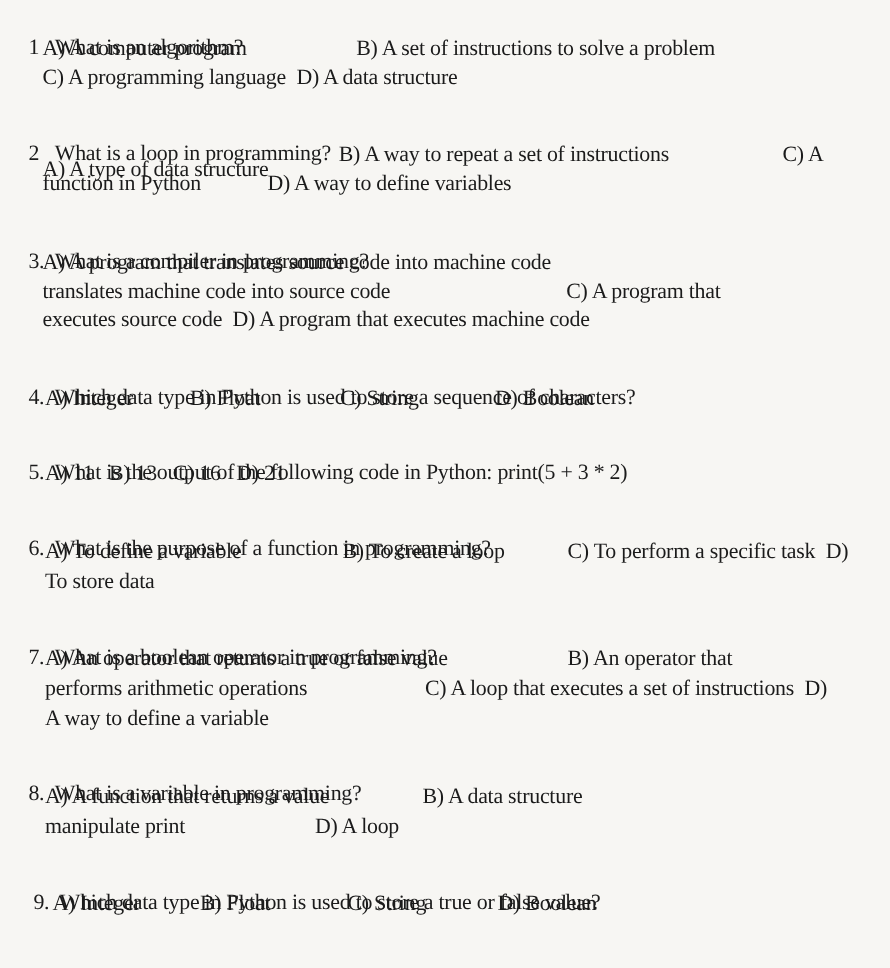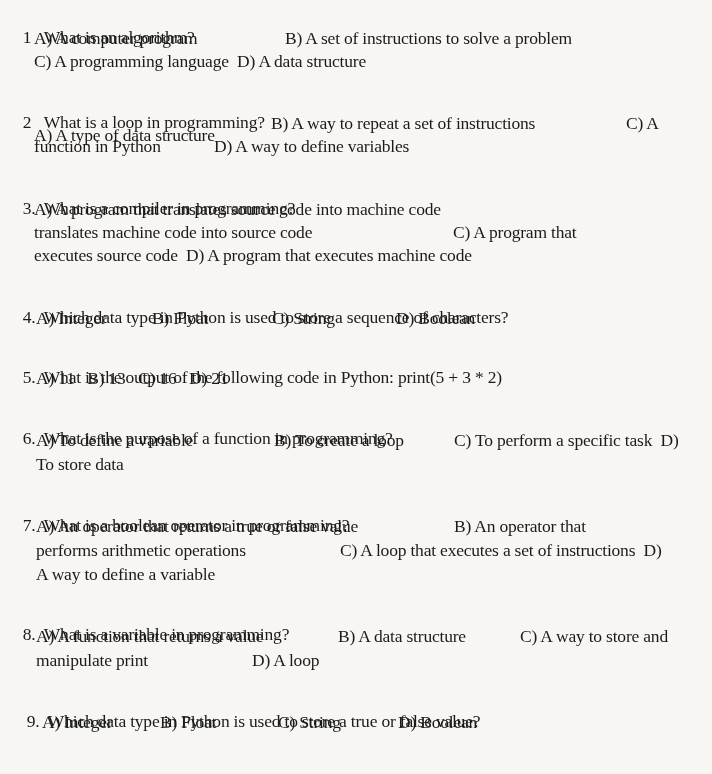--- a/index.html
+++ b/index.html
@@ -74,21 +74,20 @@
   <div class="line" style="left:454px;top:515px;">B) An operator that</div>
   <div class="line" style="left:36px;top:539px;">performs arithmetic operations</div>
   <div class="line" style="left:340px;top:539px;">C) A loop that executes a set of instructions  D)</div>
   <div class="line" style="left:36px;top:563px;">A way to define a variable</div>
 
   <div class="line q" style="left:6px;top:601px;">
     <span>8.</span>&nbsp;&nbsp;<span>What is a variable in programming?</span>
   </div>
   <div class="line" style="left:36px;top:625px;">A) A function that returns a value</div>
   <div class="line" style="left:338px;top:625px;">B) A data structure</div>
-  <div class="line" style="left:520px;top:625px;">C) A way to store and</div>
   <div class="line" style="left:36px;top:649px;">manipulate print</div>
   <div class="line" style="left:216px;top:649px;margin-left:36px;">D) A loop</div>
 
   <div class="line q" style="left:10px;top:688px;">
     <span>9.</span>&nbsp;&nbsp;<span>Which data type in Python is used to store a true or false value?</span>
   </div>
   <div class="line" style="left:42px;top:711px;">A) Integer</div>
   <div class="line" style="left:160px;top:711px;">B) Float</div>
   <div class="line" style="left:278px;top:711px;">C) String</div>
   <div class="line" style="left:398px;top:711px;">D) Boolean</div>

